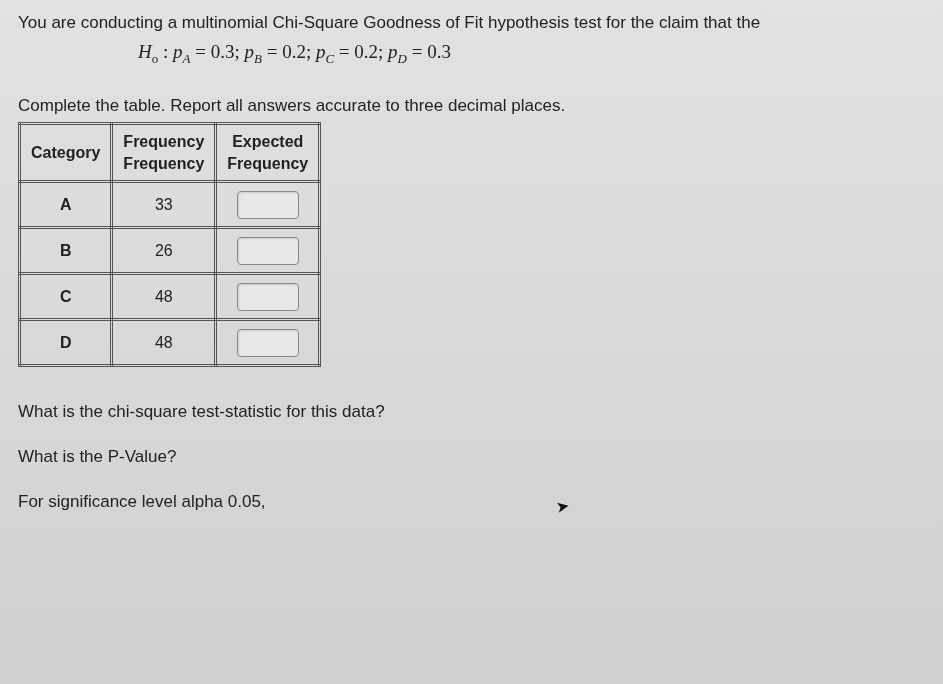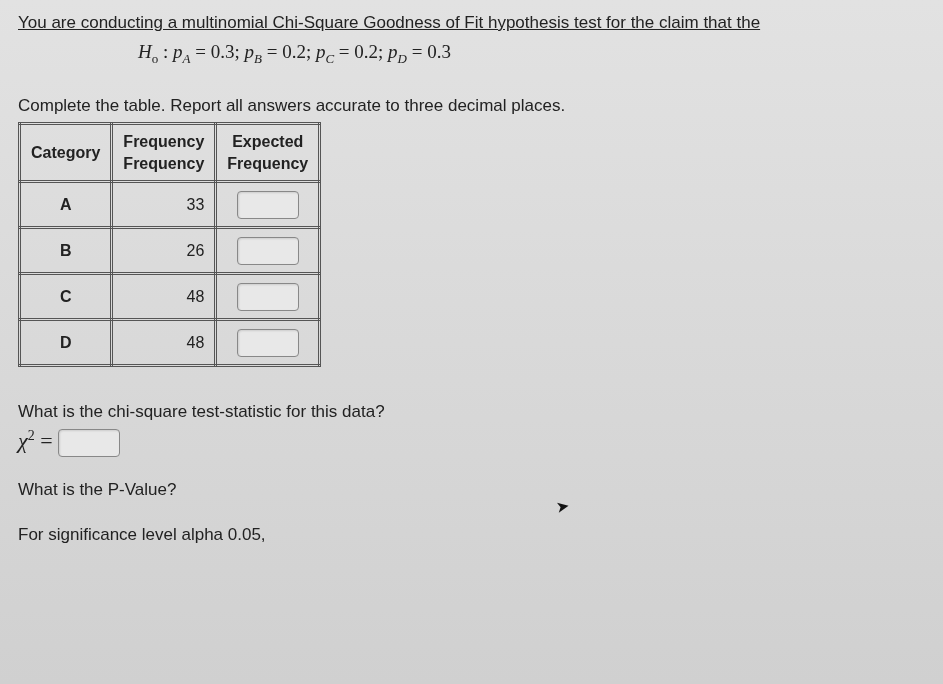--- a/index.html
+++ b/index.html
@@ -14,21 +14,20 @@
       width: 943px;
       height: 684px;
       padding: 12px 18px;
       color: #222;
       font-size: 17px;
       line-height: 1.35;
       position: relative;
     }
     .intro {
       margin-bottom: 4px;
-      text-decoration: underline;
     }
     .hypothesis-row {
       text-align: left;
       padding-left: 120px;
       margin-top: 2px;
       margin-bottom: 28px;
       font-family: 'Times New Roman', serif;
       font-size: 19px;
     }
     .hypothesis-row .sub {
@@ -58,21 +57,21 @@
     table.freq th {
       font-weight: bold;
       text-align: center;
     }
     table.freq td.cat {
       text-align: center;
       font-weight: bold;
       width: 90px;
     }
     table.freq td.obs {
-      text-align: right;
+      text-align: center;
       width: 100px;
       padding-left: 10px;
     }
     table.freq td.exp {
       text-align: center;
       width: 100px;
       height: 46px;
     }
     .field {
       display: inline-block;
@@ -154,23 +153,20 @@
   <tr>
     <td class="cat">D</td>
     <td class="obs">48</td>
     <td class="exp"><span class="field"></span></td>
   </tr>
 </tbody>
   </table>
 
 <div class="question-block">
   <div>What is the chi-square test-statistic for this data?</div>
-  <div class="chi-line">
-    <span>χ</span><span class="sup">2</span><span style="font-style:normal"> = </span><span class="field"></span>
-  </div>
 </div>
 
 <div class="question-block">
   <div>What is the P-Value?</div>
 </div>
 
 <div>For significance level alpha 0.05,</div>
 
 <div class="cursor">➤</div>
 

